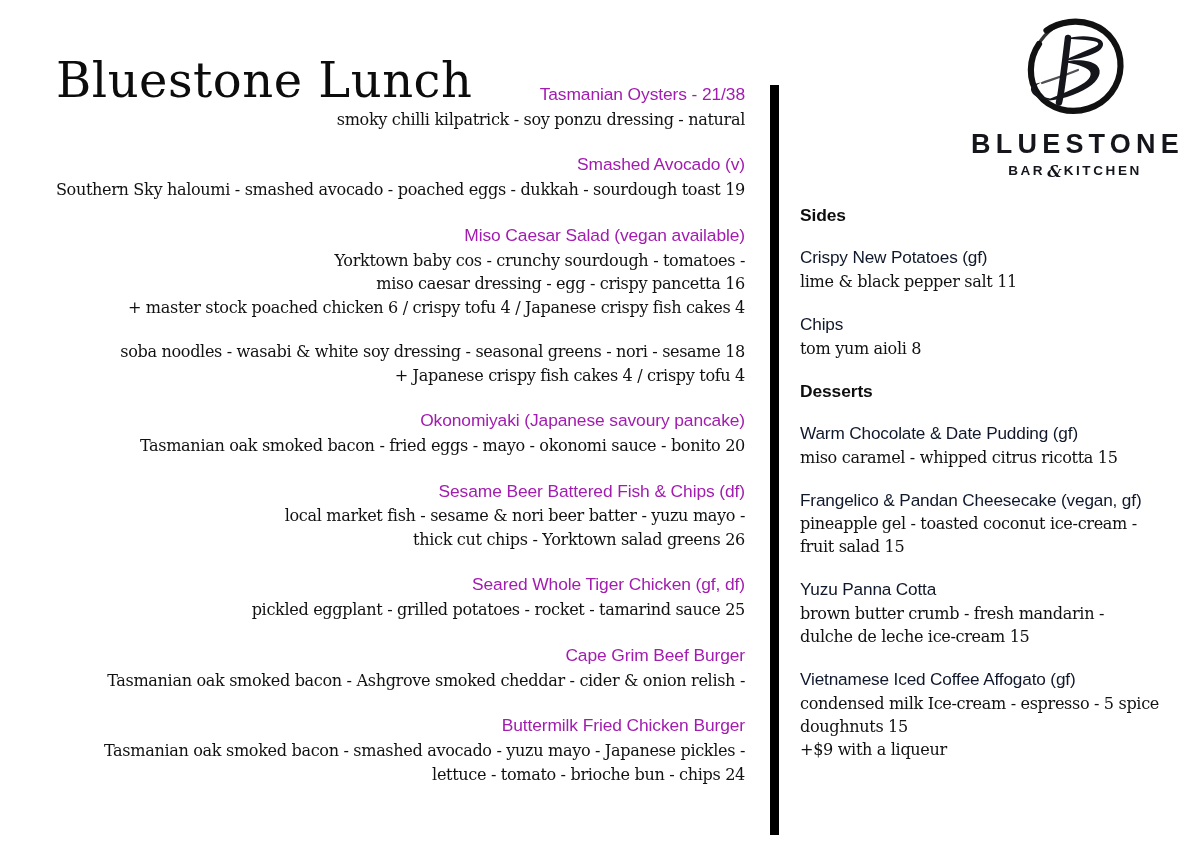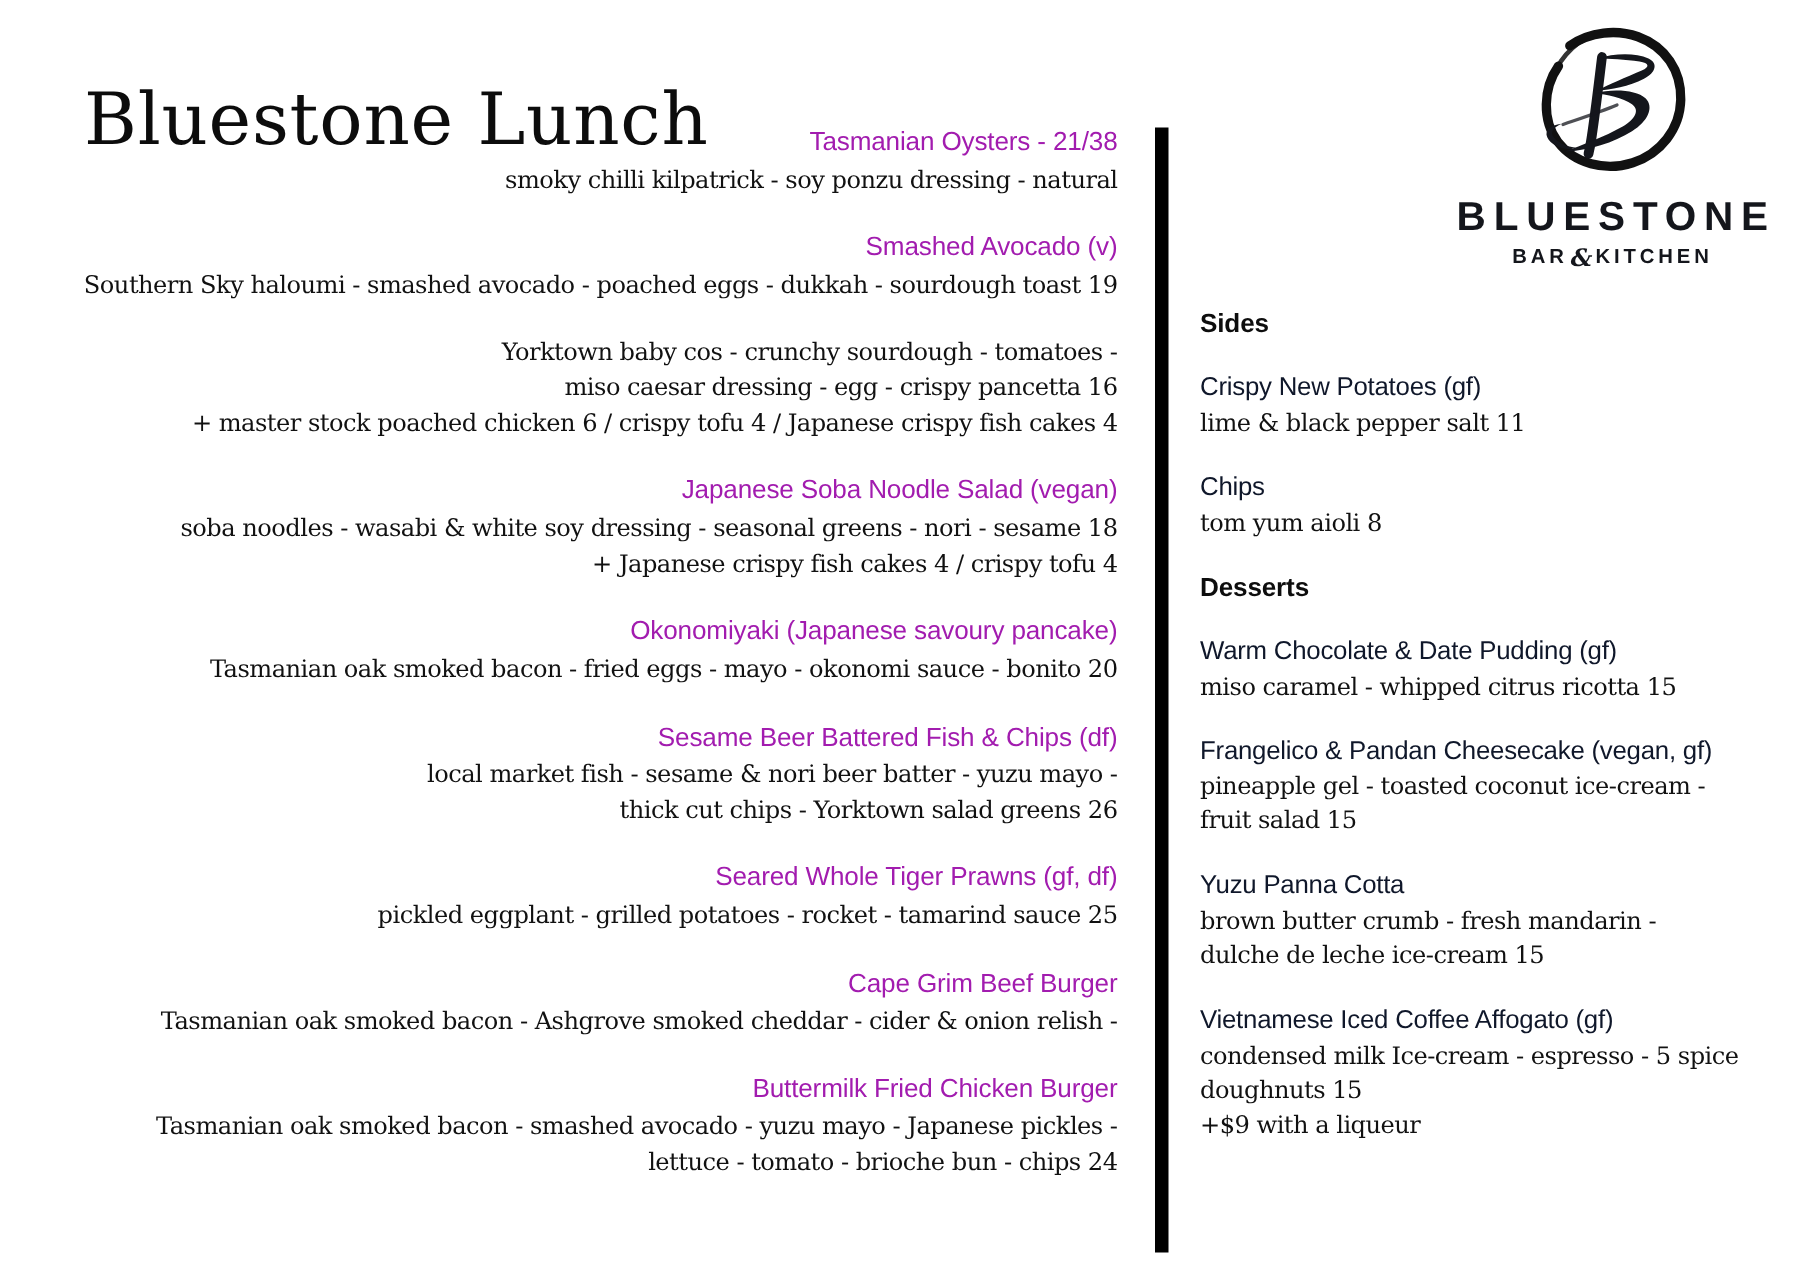--- a/index.html
+++ b/index.html
@@ -210,40 +210,40 @@
 <div id="main-menu">
     <div class="menu-item">
       <span class="line item-name">Tasmanian Oysters - 21/38</span>
       <span class="line item-desc">smoky chilli kilpatrick - soy ponzu dressing - natural</span>
     </div>
     <div class="menu-item">
       <span class="line item-name">Smashed Avocado (v)</span>
       <span class="line item-desc">Southern Sky haloumi - smashed avocado - poached eggs - dukkah - sourdough toast  19</span>
     </div>
     <div class="menu-item">
+      <span class="line item-name">Miso Caesar Salad (vegan available)</span>
       <span class="line item-desc">Yorktown baby cos - crunchy sourdough - tomatoes -</span>
       <span class="line item-desc">miso caesar dressing - egg - crispy pancetta 16</span>
       <span class="line item-addons">+ master stock poached chicken  6 / crispy tofu 4 / Japanese crispy fish cakes 4</span>
     </div>
     <div class="menu-item">
-      <span class="line item-name">Japanese Soba Noodle Salad (vegan)</span>
       <span class="line item-desc">soba noodles - wasabi &amp; white soy dressing - seasonal greens - nori - sesame 18</span>
       <span class="line item-addons">+ Japanese crispy fish cakes 4  / crispy tofu 4</span>
     </div>
     <div class="menu-item">
       <span class="line item-name">Okonomiyaki (Japanese savoury pancake)</span>
       <span class="line item-desc">Tasmanian oak smoked bacon - fried eggs - mayo - okonomi sauce - bonito 20</span>
     </div>
     <div class="menu-item">
       <span class="line item-name">Sesame Beer Battered Fish &amp; Chips (df)</span>
       <span class="line item-desc">local market fish - sesame &amp; nori beer batter - yuzu mayo -</span>
       <span class="line item-desc">thick cut chips - Yorktown salad greens  26</span>
     </div>
     <div class="menu-item">
-      <span class="line item-name">Seared Whole Tiger Prawns (gf, df)</span>
+      <span class="line item-name">Seared Whole Tiger Chicken (gf, df)</span>
       <span class="line item-desc">pickled eggplant - grilled potatoes - rocket - tamarind sauce  25</span>
     </div>
     <div class="menu-item">
       <span class="line item-name">Cape Grim Beef Burger</span>
       <span class="line item-desc">Tasmanian oak smoked bacon - Ashgrove smoked cheddar - cider &amp; onion relish -</span>
     </div>
     <div class="menu-item">
       <span class="line item-name">Buttermilk Fried Chicken Burger</span>
       <span class="line item-desc">Tasmanian oak smoked bacon - smashed avocado - yuzu mayo - Japanese pickles -</span>
       <span class="line item-desc">lettuce - tomato - brioche bun - chips  24</span>

